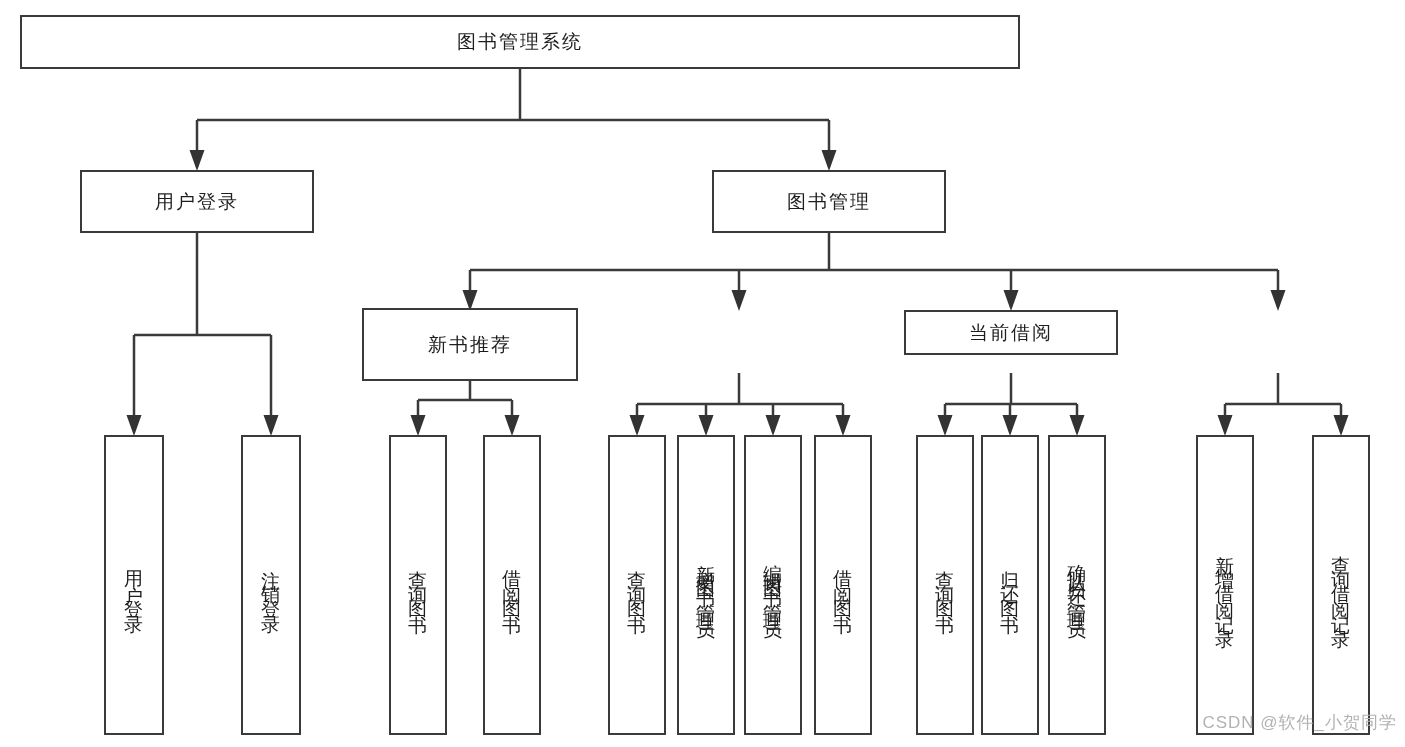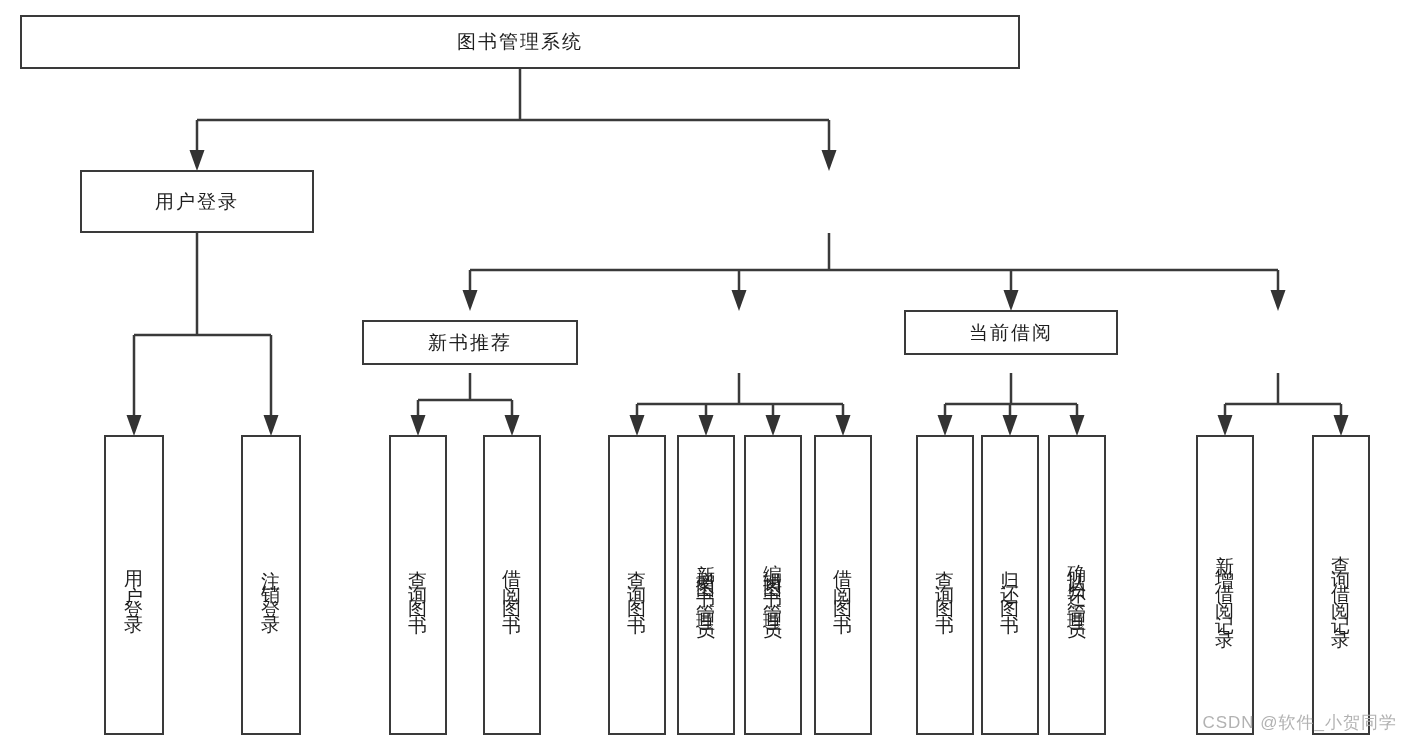--- a/index.html
+++ b/index.html
@@ -12,21 +12,21 @@
     position:absolute;box-sizing:border-box;background:#ffffff;
     border:2.5px solid var(--border,#3a3a3a);
     display:flex;align-items:center;justify-content:center;
     font-size:19px;color:var(--text,#1e1e1e);z-index:2;
     letter-spacing:2px;white-space:nowrap;
   }
   
   .root  {left:20px;  top:15px;  width:1000px; height:54px;}
   .b-user{left:80px;  top:170px; width:234px;  height:63px;}
   .b-book{left:712px; top:170px; width:234px;  height:63px;}
-  .s-new    {left:362px;  top:320px; width:216px; height:45px;}
+  .s-new    {left:362px;  top:308px; width:216px; height:73px;}
   .s-borrow {left:632px;  top:310px; width:214px; height:63px;}
   .s-current{left:904px;  top:310px; width:214px; height:45px;}
   .s-records{left:1171px; top:310px; width:214px; height:63px;}
   
   .leaf{
     top:435px;height:300px;width:58px;
     writing-mode:vertical-rl;text-orientation:mixed;
     letter-spacing:15px;line-height:1;
   }
   .leaf.tight{letter-spacing:8px;}
@@ -81,20 +81,21 @@
       <polygon points="1002.5,415 1017.5,415 1010,436"></polygon>
       <polygon points="1069.5,415 1084.5,415 1077,436"></polygon>
       <polygon points="1217.5,415 1232.5,415 1225,436"></polygon>
       <polygon points="1333.5,415 1348.5,415 1341,436"></polygon>
     </g>
   </svg>
 
   <div class="node root">图书管理系统</div>
 
   <div class="node b-user">用户登录</div>
+  <div class="node b-book">图书管理</div>
 
   <div class="node s-new">新书推荐</div>
   <div class="node s-current">当前借阅</div>
 
   <div class="node leaf l1">用户登录</div>
   <div class="node leaf l2">注销登录</div>
 
   <div class="node leaf l3">查询图书</div>
   <div class="node leaf l4">借阅图书</div>
 

